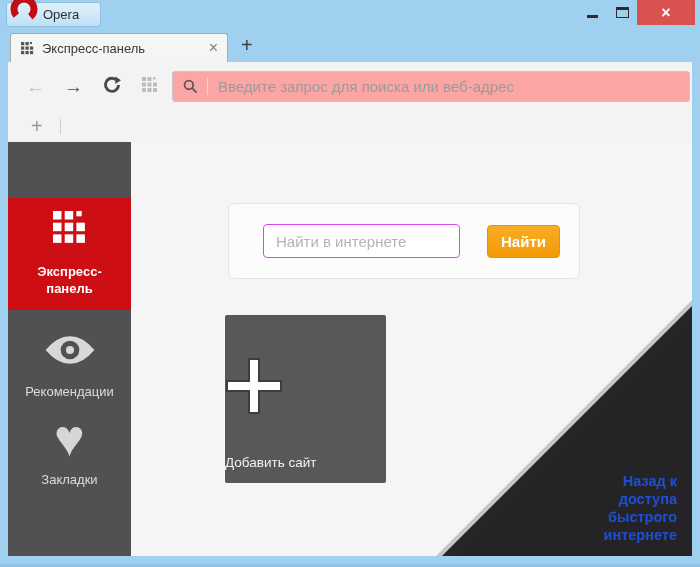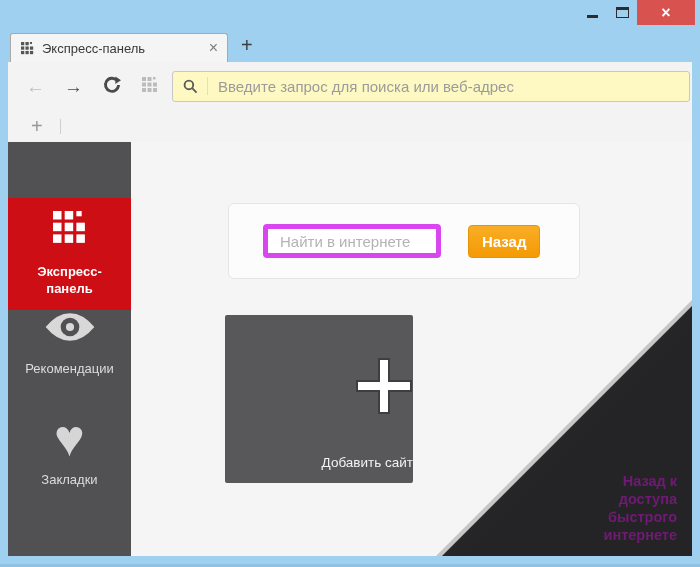--- a/index.html
+++ b/index.html
@@ -54,99 +54,105 @@
   
   .chrome { margin: 0 8px; height: 494px; background: #f3f3f3; display: flex; flex-direction: column; }
 
   .toolbar { height: 48px; display: flex; align-items: center; padding: 0 2px 0 16px; flex-shrink: 0; }
   .nav-icons { display: flex; align-items: center; gap: 15px; }
   .nav-btn { width: 23px; text-align: center; font-size: 19px; font-weight: bold; line-height: 1; }
   .back { color: #bcbcbc; }
   .fwd { color: #4a4a4a; }
   .addressbar {
     flex: 1; height: 31px; margin-left: 11px;
-    background: #fef9c3; border: 1px solid #c7c7c7; border-radius: 3px;
+    background: #fca5a5; border: 1px solid #c7c7c7; border-radius: 3px;
     display: flex; align-items: center; padding: 0 10px;
   }
   .addr-sep { width: 1px; height: 18px; background: #dcdcdc; margin: 0 10px 0 9px; }
   .addr-input { border: none; outline: none; flex: 1; font-size: 15px; color: #444; background: transparent; font-family: inherit; }
   .addr-input::placeholder { color: #9b9b9b; opacity: 1; }
 
   .bookmarksbar { height: 32px; display: flex; align-items: center; padding-left: 23px; flex-shrink: 0; }
   .bm-plus { color: #989898; font-size: 20px; line-height: 1; }
   .bm-sep { width: 1px; height: 15px; background: #cfcfcf; margin: 0 14px 0 17px; }
   .bm-hint { color: #666; font-size: 13px; }
 
   
   .bodyarea { flex: 1; display: flex; min-height: 0; }
 
   .sidebar { width: 123px; flex-shrink: 0; background: #515154; padding-top: 56px; display: flex; flex-direction: column; }
   .side-item { display: flex; flex-direction: column; align-items: center; }
   .side-item .side-label { font-size: 13px; color: #dcdcdc; text-align: center; }
   .side-item.active { background: #ce0e15; height: 112px; justify-content: center; }
   .side-item.active .side-label { color: #fff; font-weight: bold; width: 100px; margin-top: 18px; line-height: 17px; }
-  .side-item.discover { height: 98px; padding-top: 0; }
+  .side-item.discover { height: 98px; padding-top: 23px; }
   .side-item.discover .side-label { margin-top: 17px; }
   .side-item.bmarks { padding-top: 4px; }
   .heart-glyph { font-size: 52px; line-height: 52px; color: #d6d6d6; }
   .side-item.bmarks .side-label { margin-top: 8px; }
 
   .main { flex: 1; position: relative; background: #f5f5f5; overflow: hidden; }
 
   .search-card {
     position: absolute; left: 97px; top: 61px;
     width: 352px; height: 76px;
     background: #fcfcfc; border: 1px solid #e5e5e5; border-radius: 6px;
     display: flex; align-items: center; padding-left: 34px;
   }
   .search-input {
-    width: 178px; height: 34px;
-    border: 5px solid #d946ef; border-radius: 4px;
+    width: 197px; height: 34px;
+    border: 1px solid #d946ef; border-radius: 4px;
     padding: 0 12px; font-size: 15px; color: #444; outline: none; font-family: inherit;
   }
   .search-input::placeholder { color: #b3b3b3; opacity: 1; }
   .search-btn {
     margin-left: 27px; height: 33px; padding: 0 13px;
     background: linear-gradient(#f9ad26, #f49a05);
     border: 1px solid #e59406; border-radius: 4px;
     color: #fff; font-size: 15px; font-weight: bold; font-family: inherit;
   }
 
   .add-tile {
     position: absolute; left: 94px; top: 173px;
-    width: 188px; height: 168px;
+    width: 161px; height: 168px;
     background: #58585a; border-radius: 2px;
-    display: flex; flex-direction: column; align-items: flex-end;
+    display: flex; flex-direction: column; align-items: flex-start;
   }
   .tile-plus { margin-top: 42px; }
   .tile-label { margin-top: 40px; color: #f2f2f2; font-size: 13.5px; }
 
   .fold-shadow {
     position: absolute; right: 0; bottom: 0; width: 256px; height: 256px;
     background: #c6c6c6;
     clip-path: polygon(100% 0, 100% 100%, 0 100%);
   }
   .fold {
     position: absolute; right: 0; bottom: 0; width: 250px; height: 250px;
     background: linear-gradient(135deg, #3b3b3d 0%, #242426 55%);
     clip-path: polygon(100% 0, 100% 100%, 0 100%);
     cursor: pointer;
   }
   .fold-text {
     position: absolute; right: 15px; bottom: 12px;
-    text-align: right; color: #701a75;
+    text-align: right; color: #1d4ed8;
     font-size: 14.5px; font-weight: bold; line-height: 18px;
   }
 </style>
 </head>
 <body>
 
 <div class="window">
 
   <div class="titlebar">
+    <div class="opera-btn">
+      <svg class="opera-logo" viewBox="0 0 28 28">
+        <circle cx="14" cy="11" r="10" fill="none" stroke="#c30d15" stroke-width="7" stroke-dasharray="47 16" transform="rotate(140 14 11)"></circle>
+      </svg>
+      <span>Opera</span>
+    </div>
     <div class="win-controls">
       <div class="ctrl">
         <span class="min-glyph"></span>
       </div>
       <div class="ctrl">
         <span class="max-glyph"></span>
       </div>
       <div class="ctrl-close">
         <span>×</span>
       </div>
@@ -249,21 +255,21 @@
         <div class="side-item bmarks">
           <span class="heart-glyph">♥</span>
           <span class="side-label">Закладки</span>
         </div>
       </div>
 
       <div class="main">
 
         <div class="search-card">
           <input class="search-input" type="text" placeholder="Найти в интернете" style="">
-          <button class="search-btn">Назад</button>
+          <button class="search-btn">Найти</button>
         </div>
 
         <div class="add-tile">
           <svg class="tile-plus" width="58" height="58" viewBox="0 0 58 58">
             <path d="M24 2 h10 v22 h22 v10 h-22 v22 h-10 v-22 h-22 v-10 h22 z" fill="#ffffff" stroke="#3e3e40" stroke-width="2"></path>
           </svg>
           <span class="tile-label">Добавить сайт</span>
         </div>
 
         <div class="fold-shadow"></div>

